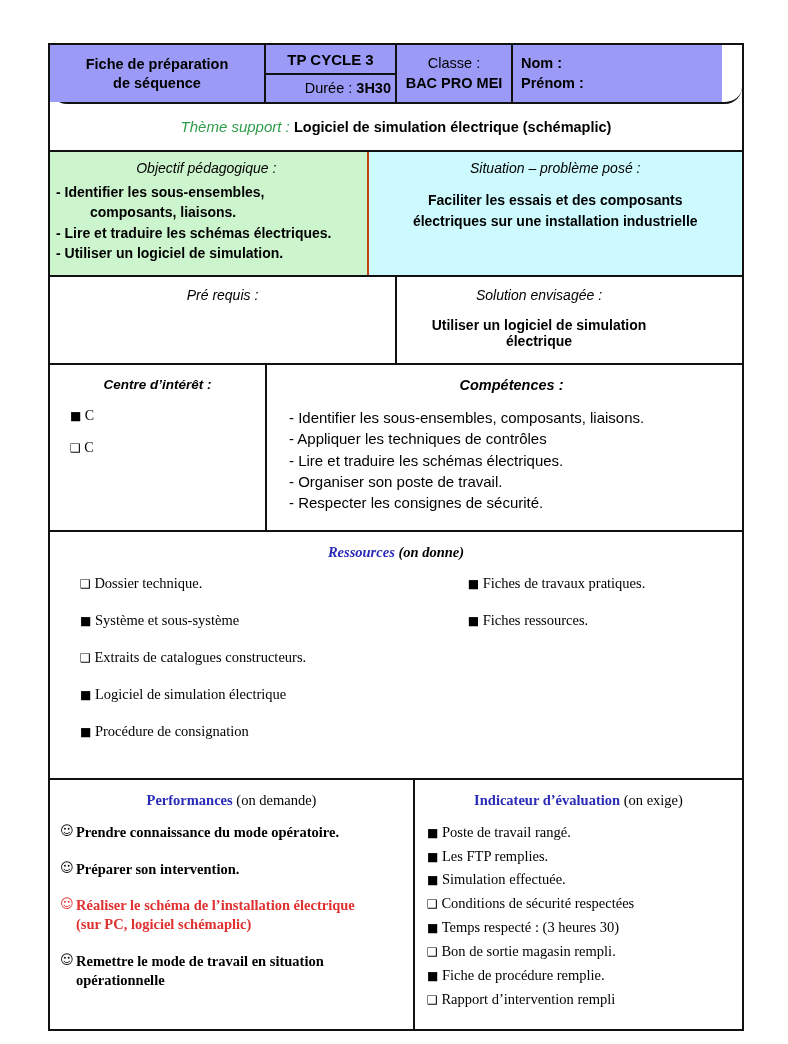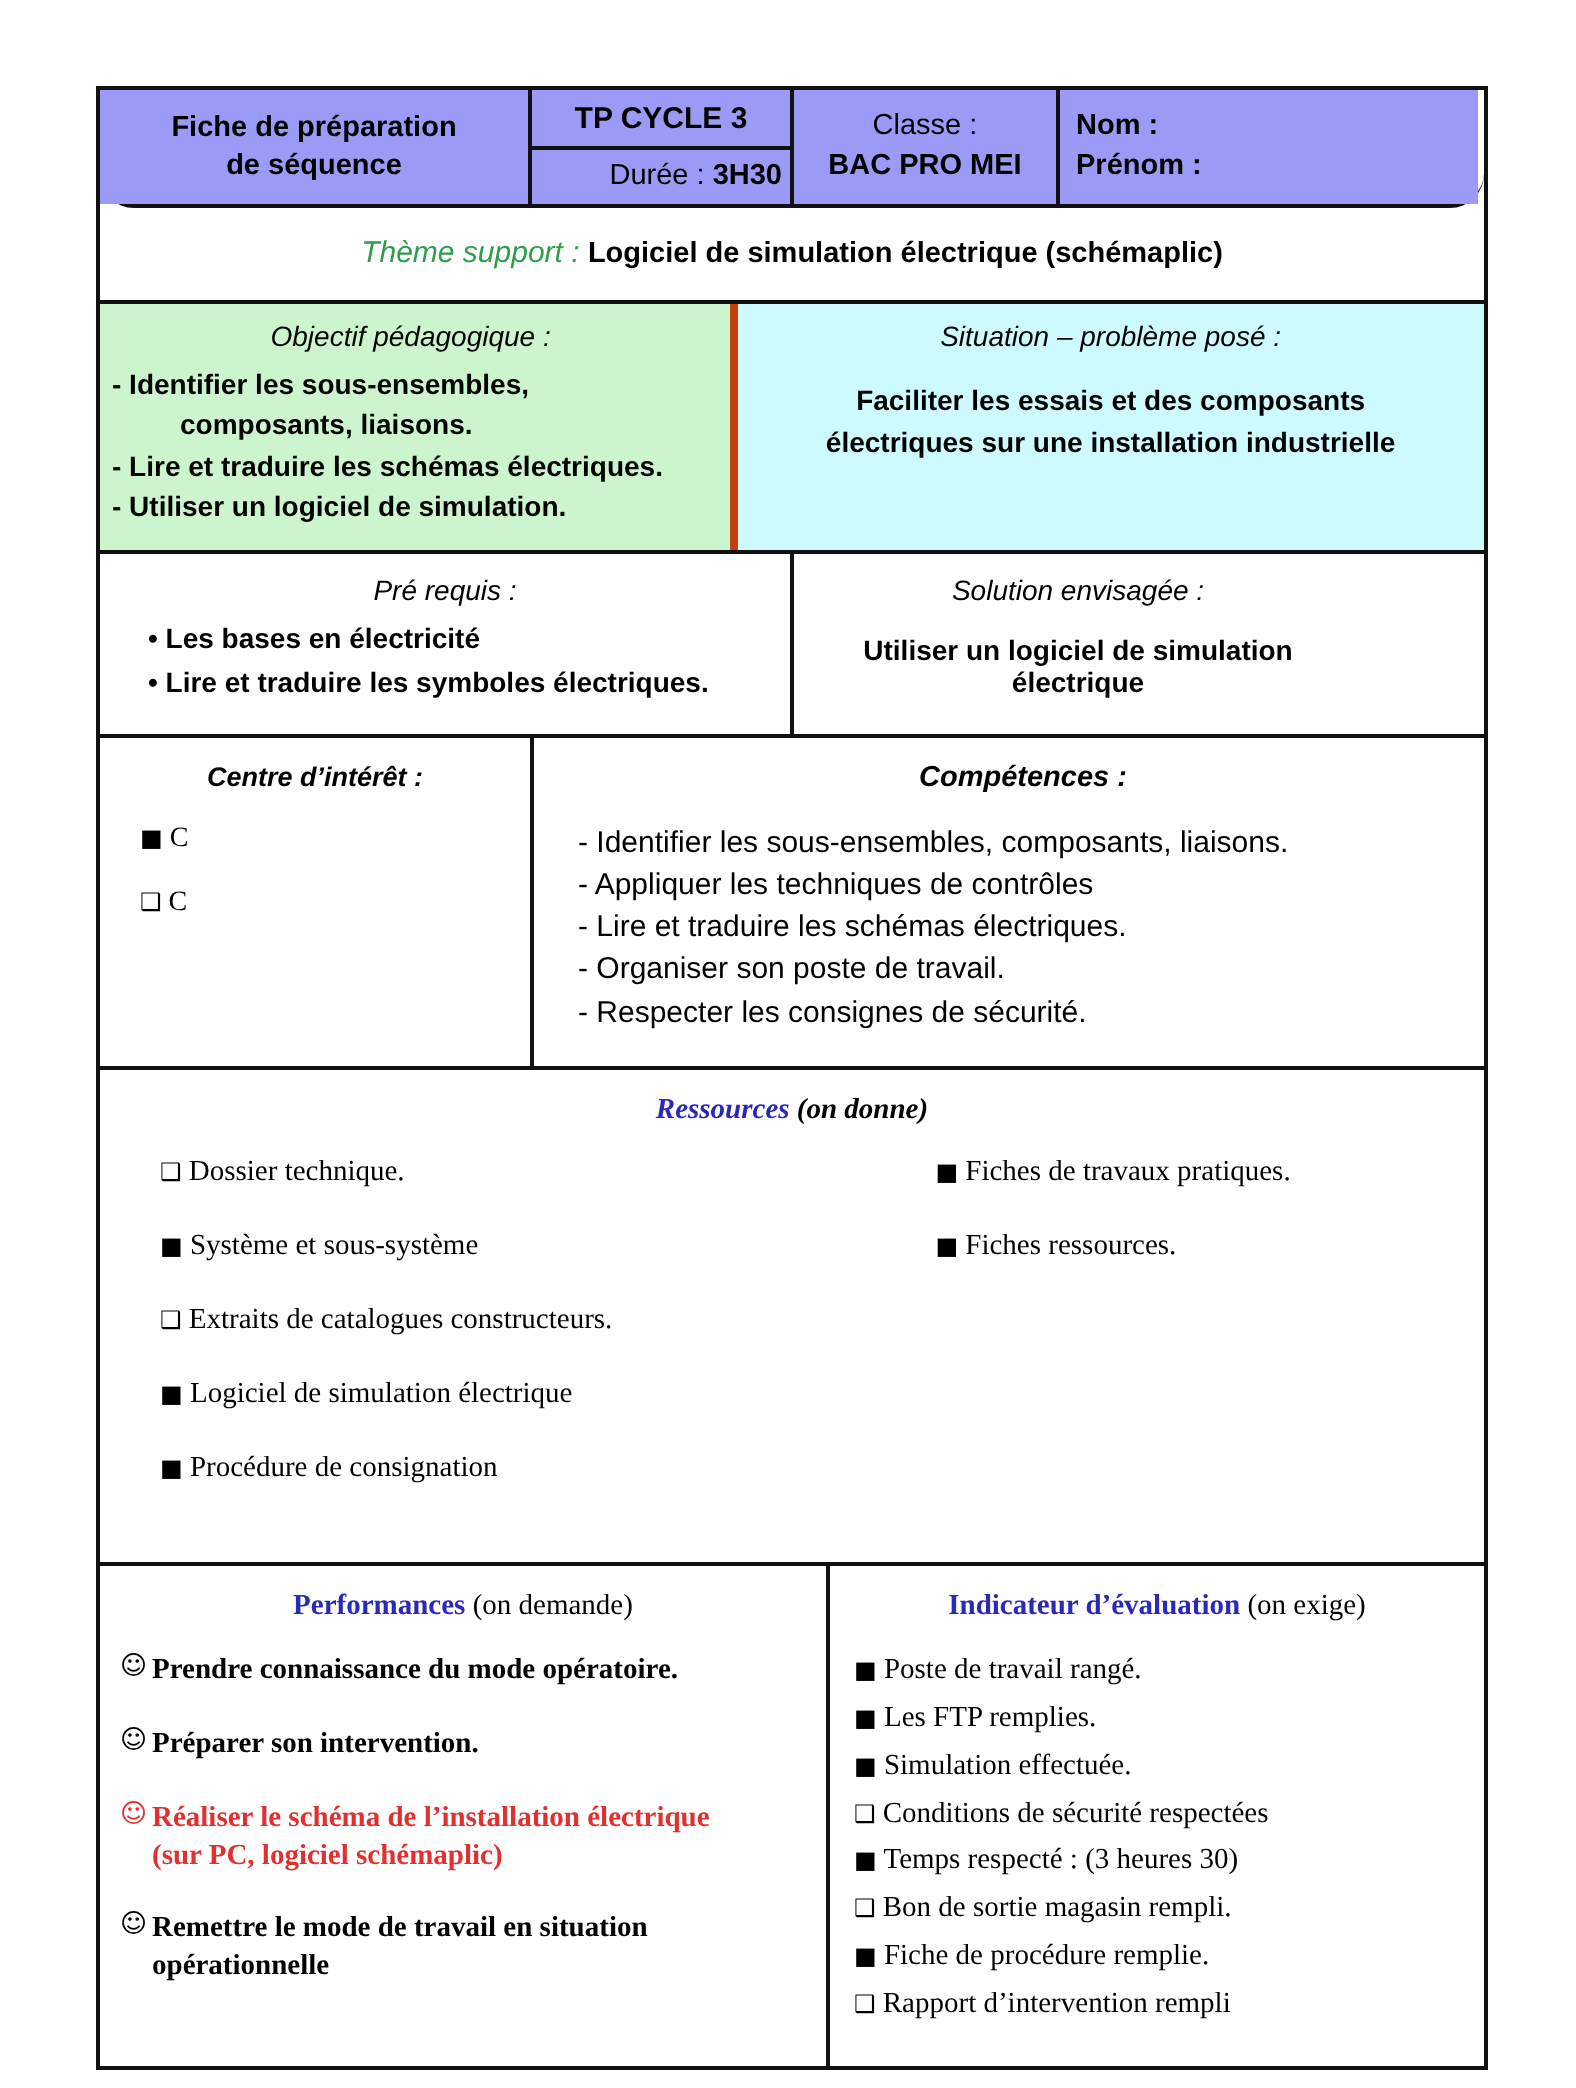--- a/index.html
+++ b/index.html
@@ -61,21 +61,21 @@
     font-size: 15px;
     padding: 6px 4px 5px;
   }
   .hdr-tp-bot {
     text-align: right;
     font-size: 14.5px;
     padding: 5px 4px 6px;
   }
   .hdr-tp-bot b { font-weight: bold; }
   .hdr-classe {
-    width: 133px;
+    width: 116px;
     border-right: 2px solid #111111;
     text-align: center;
     font-size: 14.5px;
     line-height: 1.35;
   }
   .hdr-classe .l2 { font-weight: bold; }
   .hdr-nom {
     width: 209px;
     text-align: left;
     font-size: 14.5px;
@@ -98,21 +98,21 @@
     font-size: 15px;
   }
   .theme-value { font-weight: bold; }
 
   
   .obj-row { border-bottom: 2px solid #111111; }
   .cell-obj {
     box-sizing: border-box;
     width: 347px;
     background: #cdf5cd;
-    border-right: 4px solid #c2410c;
+    border-right: 2px solid #c2410c;
     padding: 8px 10px 12px 6px;
   }
   .cell-sit {
     box-sizing: border-box;
     width: 407px;
     background: #ccfaff;
     padding: 8px 10px 12px;
   }
   .sec-head {
     text-align: center;
@@ -320,24 +320,20 @@
       <div class="sit-body">
         <div>Faciliter les essais et des composants</div>
         <div>électriques sur une installation industrielle</div>
       </div>
     </div>
   </div>
 
   <div class="row pre-row">
     <div class="cell-pre">
       <div class="sec-head">Pré requis :</div>
-      <div class="pre-list">
-        <span class="it">• Les bases en électricité</span>
-        <span class="it">• Lire et traduire les symboles électriques.</span>
-      </div>
     </div>
     <div class="cell-sol">
       <div class="sec-head">Solution envisagée :</div>
       <div class="sol-body">Utiliser un logiciel de simulation électrique</div>
     </div>
   </div>
 
   <div class="row ci-row">
     <div class="cell-ci">
       <div class="ci-head">Centre d’intérêt :</div>

